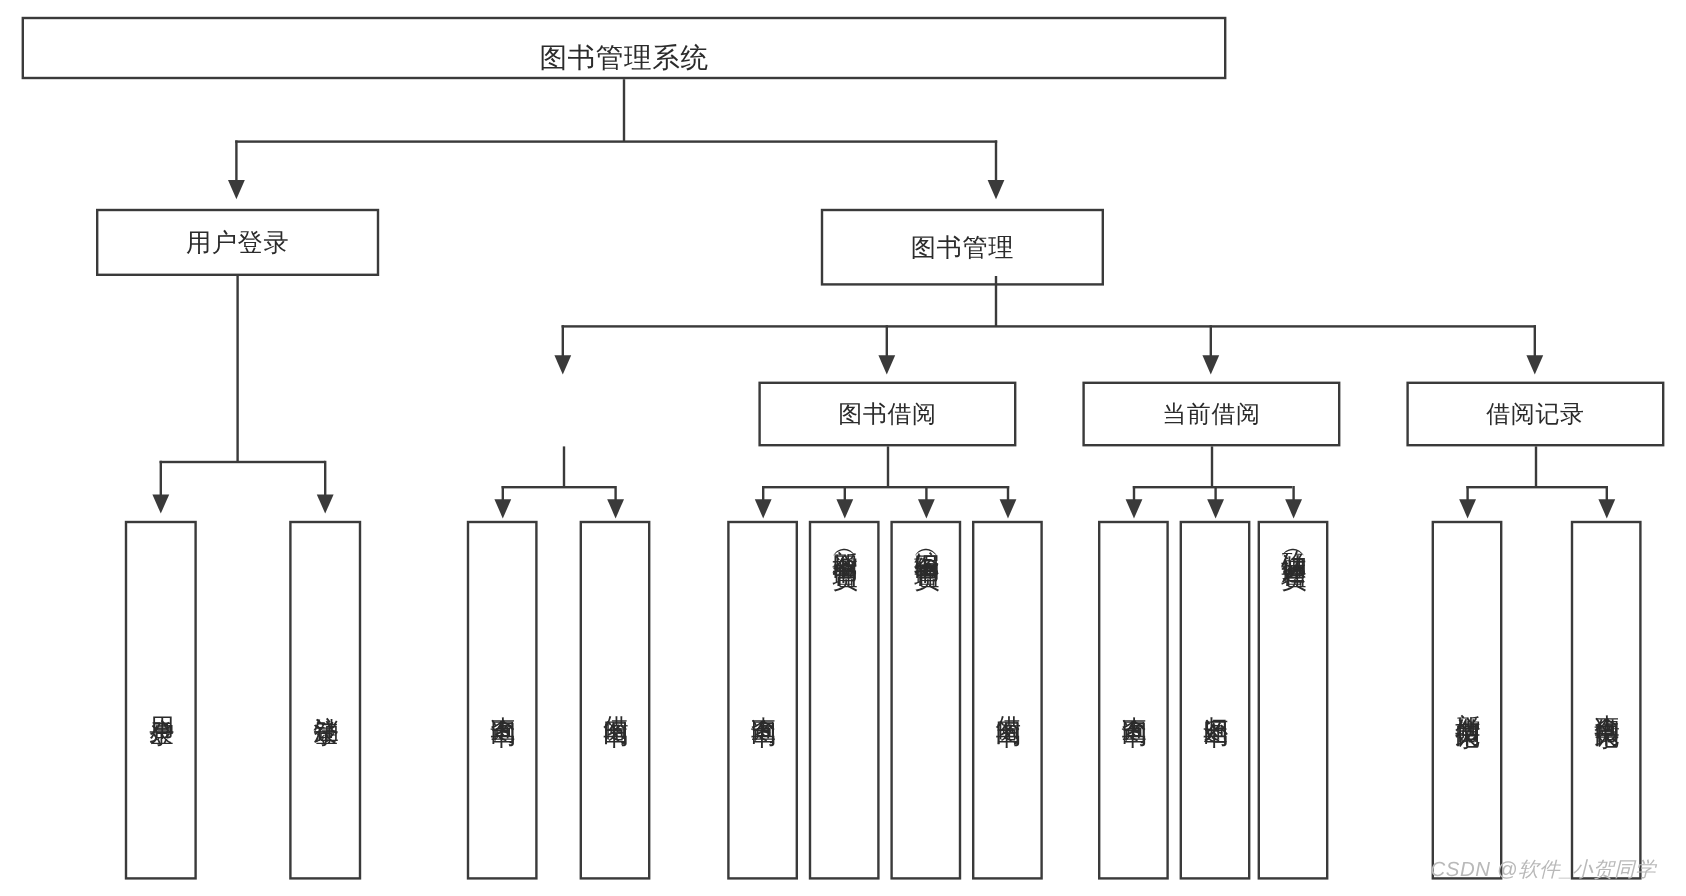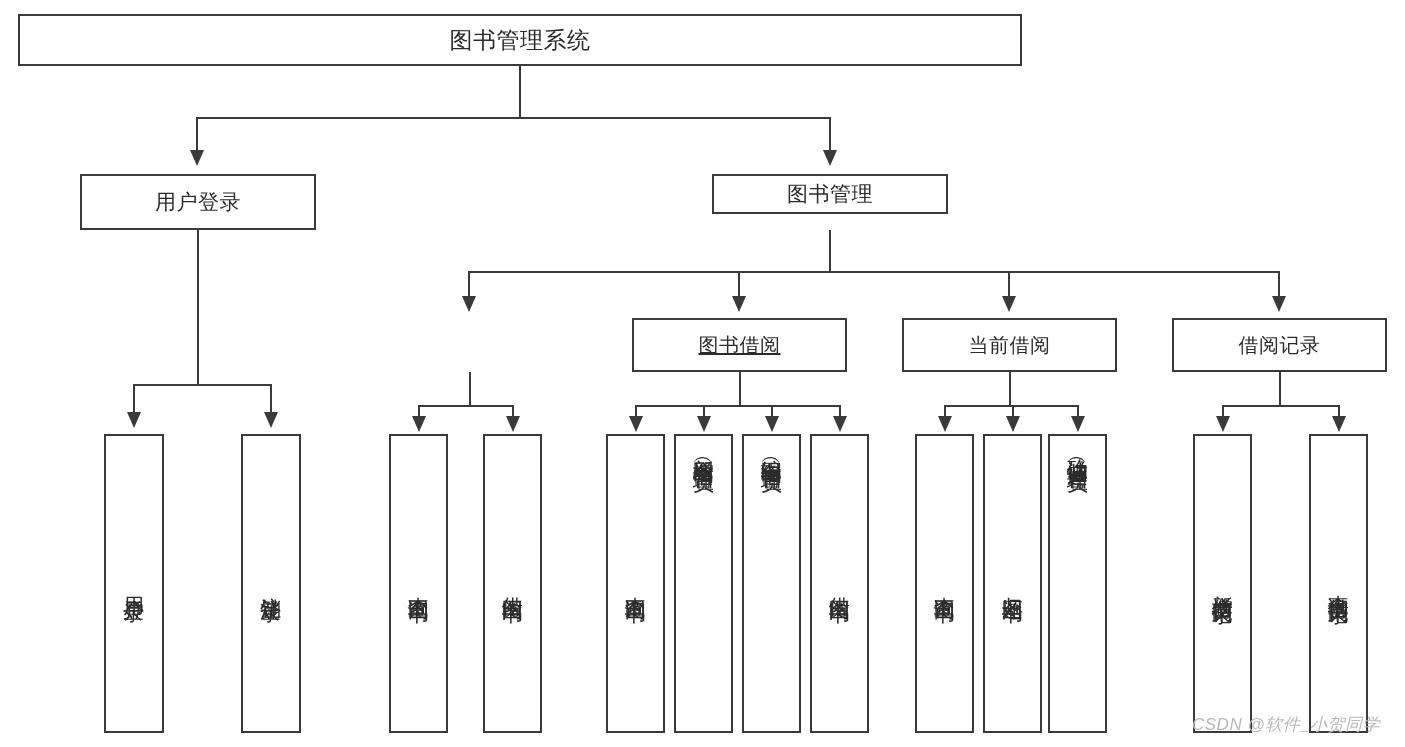--- a/index.html
+++ b/index.html
@@ -24,20 +24,21 @@
     border: 2px solid #3a3a3a;
     display: flex;
     align-items: center;
     justify-content: center;
     color: #2b2b2b;
   }
   .node.root {
     border-width: 2px;
     font-size: 23px;
     letter-spacing: 0.5px;
+    align-items: flex-end;
   }
   .node.level1 {
     font-size: 21px;
     letter-spacing: 0.5px;
   }
   .node.level2 {
     font-size: 20px;
     letter-spacing: 0.5px;
   }
   
@@ -100,21 +101,21 @@
   <div class="seg h" style="left:196px; top:117px; width:635px;"></div>
 
   <div class="seg v" style="left:196px; top:117px; height:36px;"></div>
   <div class="arrow" style="left:190px; top:150px;"></div>
   <div class="seg v" style="left:829px; top:117px; height:36px;"></div>
   <div class="arrow" style="left:823px; top:150px;"></div>
 
   <div class="node level1" style="left:80px; top:174px; width:236px; height:56px;">
     <span>用户登录</span>
   </div>
-  <div class="node level1" style="left:712px; top:174px; width:236px; height:40px;">
+  <div class="node level1" style="left:684px; top:174px; width:236px; height:64px;">
     <span>图书管理</span>
   </div>
 
   <div class="seg v" style="left:197px; top:230px; height:155px;"></div>
   <div class="seg h" style="left:133px; top:384px; width:138px;"></div>
   <div class="seg v" style="left:133px; top:384px; height:31px;"></div>
   <div class="arrow" style="left:127px; top:412px;"></div>
   <div class="seg v" style="left:270px; top:384px; height:31px;"></div>
   <div class="arrow" style="left:264px; top:412px;"></div>
 
@@ -122,21 +123,21 @@
   <div class="seg h" style="left:468px; top:271px; width:812px;"></div>
   <div class="seg v" style="left:468px; top:271px; height:28px;"></div>
   <div class="arrow" style="left:462px; top:296px;"></div>
   <div class="seg v" style="left:738px; top:271px; height:28px;"></div>
   <div class="arrow" style="left:732px; top:296px;"></div>
   <div class="seg v" style="left:1008px; top:271px; height:28px;"></div>
   <div class="arrow" style="left:1002px; top:296px;"></div>
   <div class="seg v" style="left:1278px; top:271px; height:28px;"></div>
   <div class="arrow" style="left:1272px; top:296px;"></div>
 
-  <div class="node level2" style="left:632px; top:318px; width:215px; height:54px;text-decoration:underline;">
+  <div class="node level2" style="left:632px; top:318px; width:215px; height:54px;">
     <span>图书借阅</span>
   </div>
   <div class="node level2" style="left:1172px; top:318px; width:215px; height:54px;">
     <span>借阅记录</span>
   </div>
   <div class="node level2" style="left:902px; top:318px; width:215px; height:54px;">
     <span>当前借阅</span>
   </div>
 
   <div class="seg v" style="left:469px; top:372px; height:34px;"></div>

